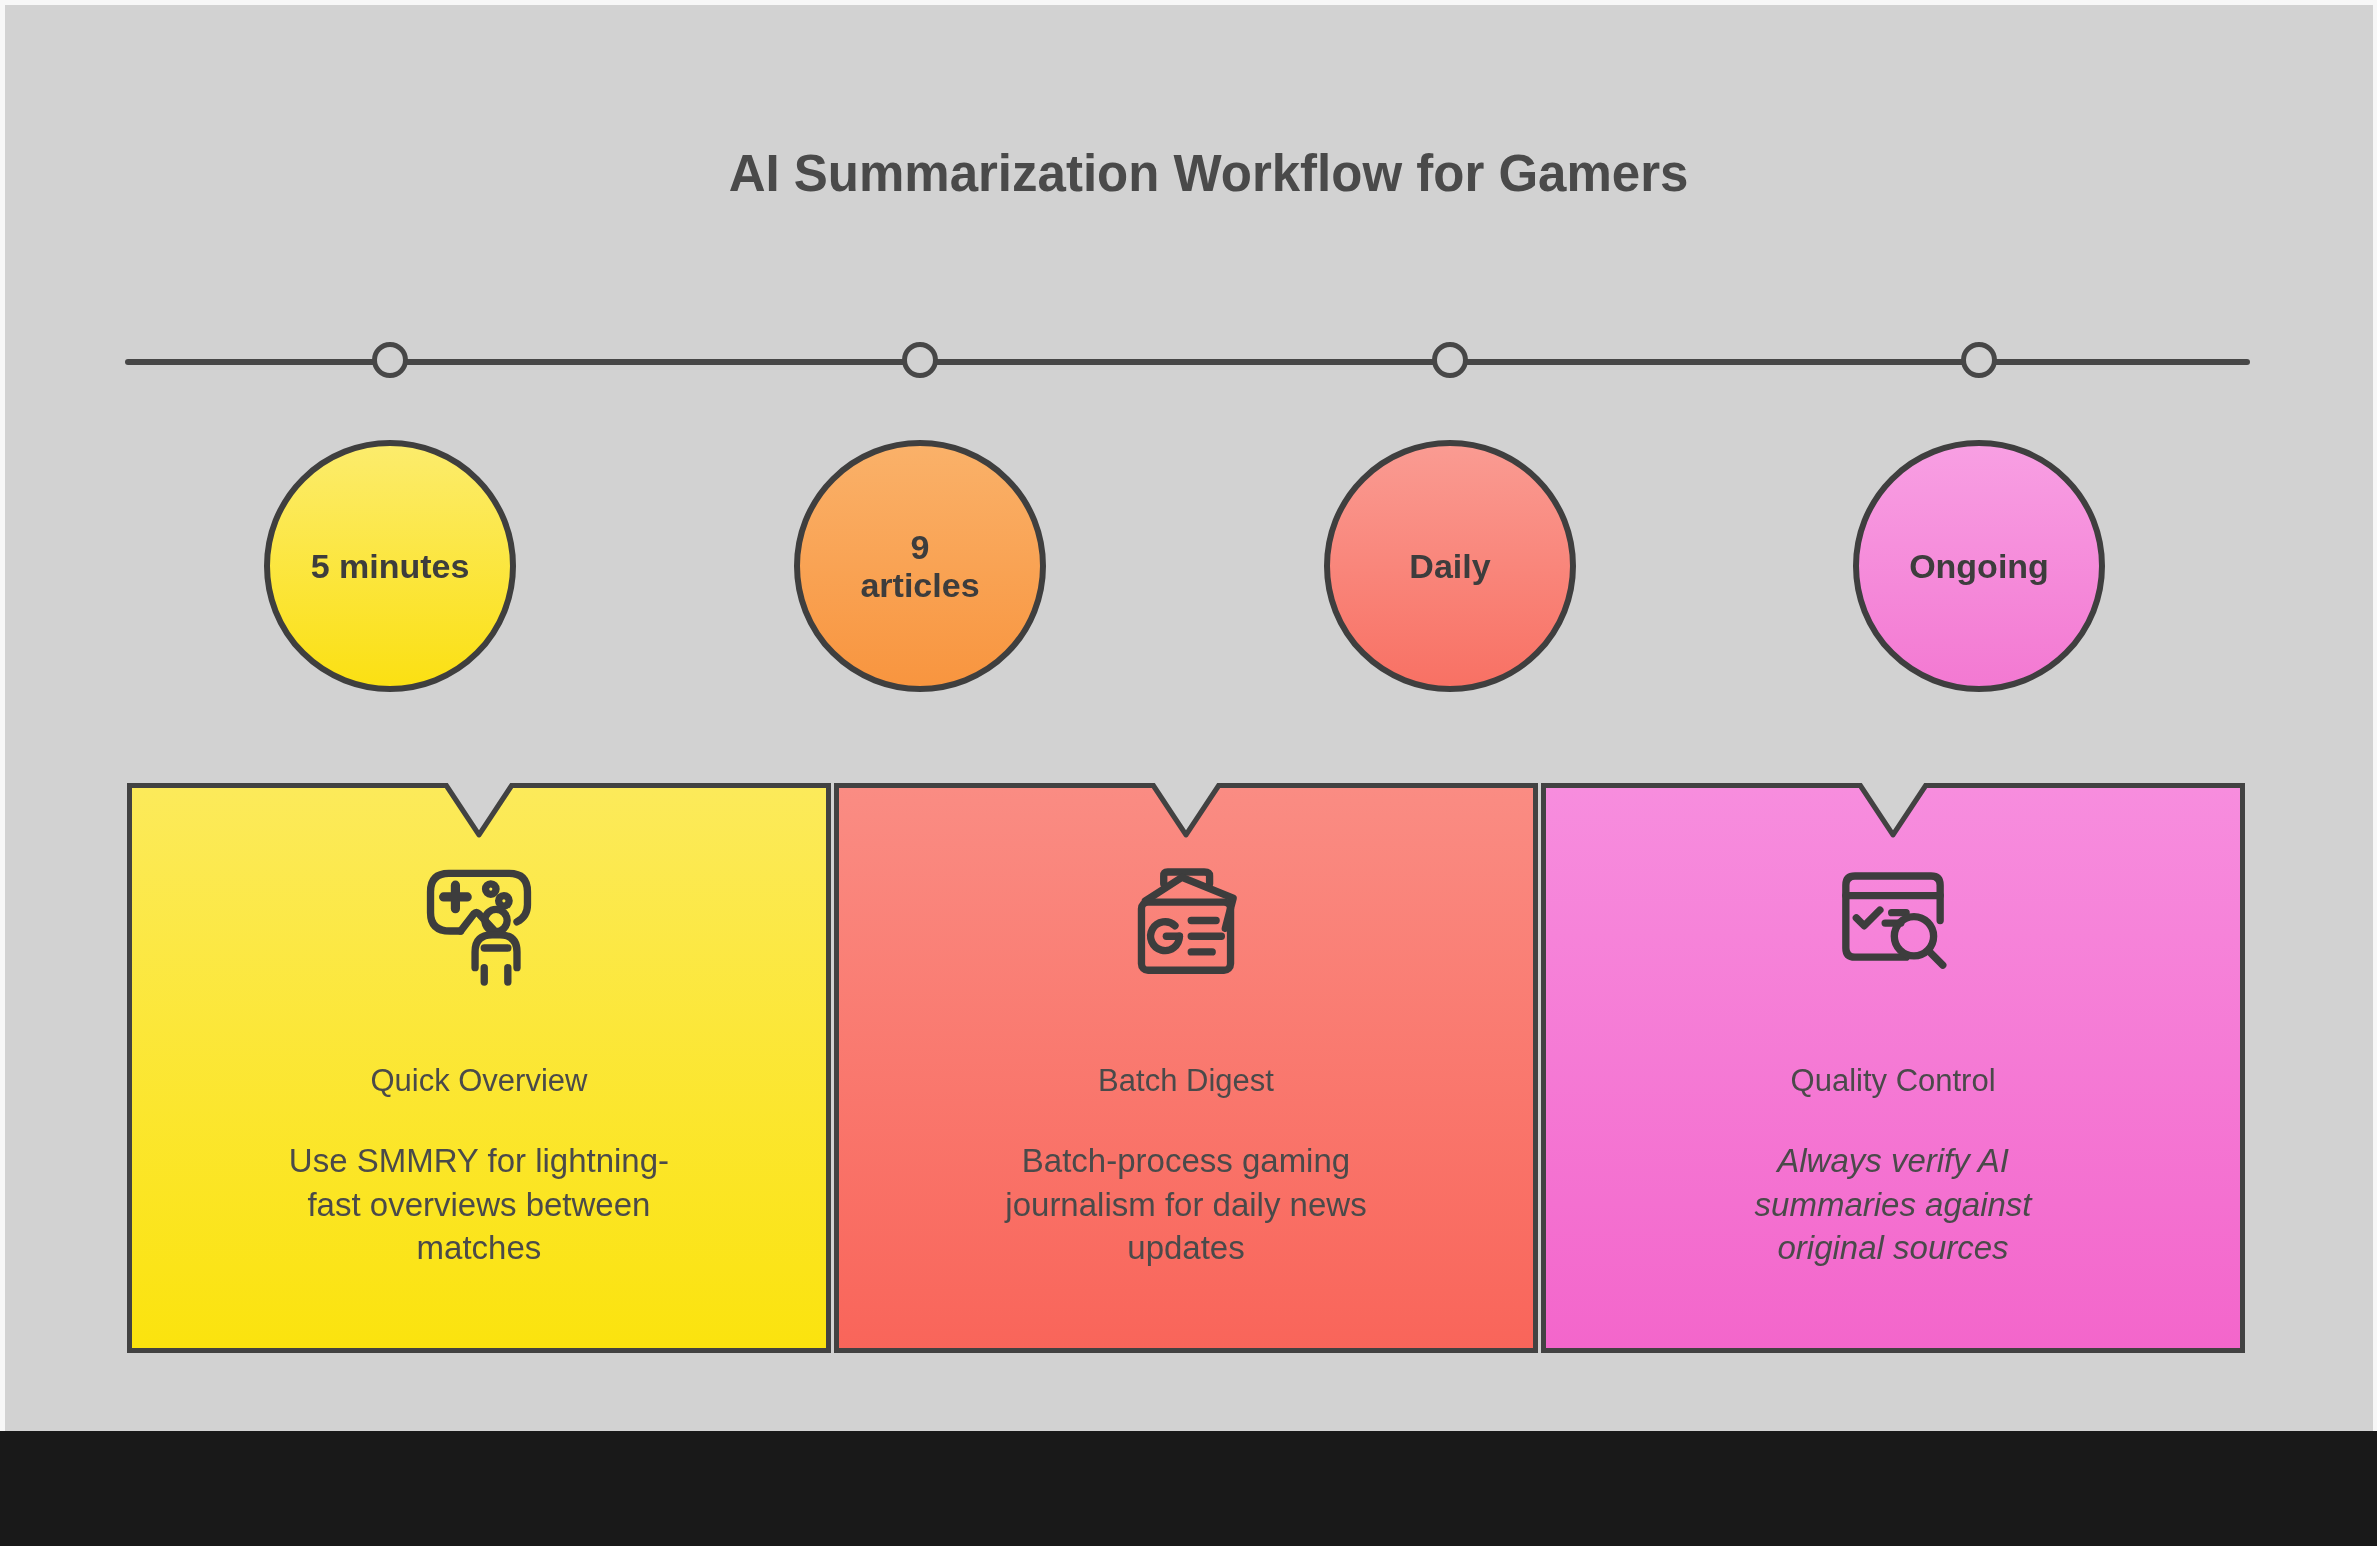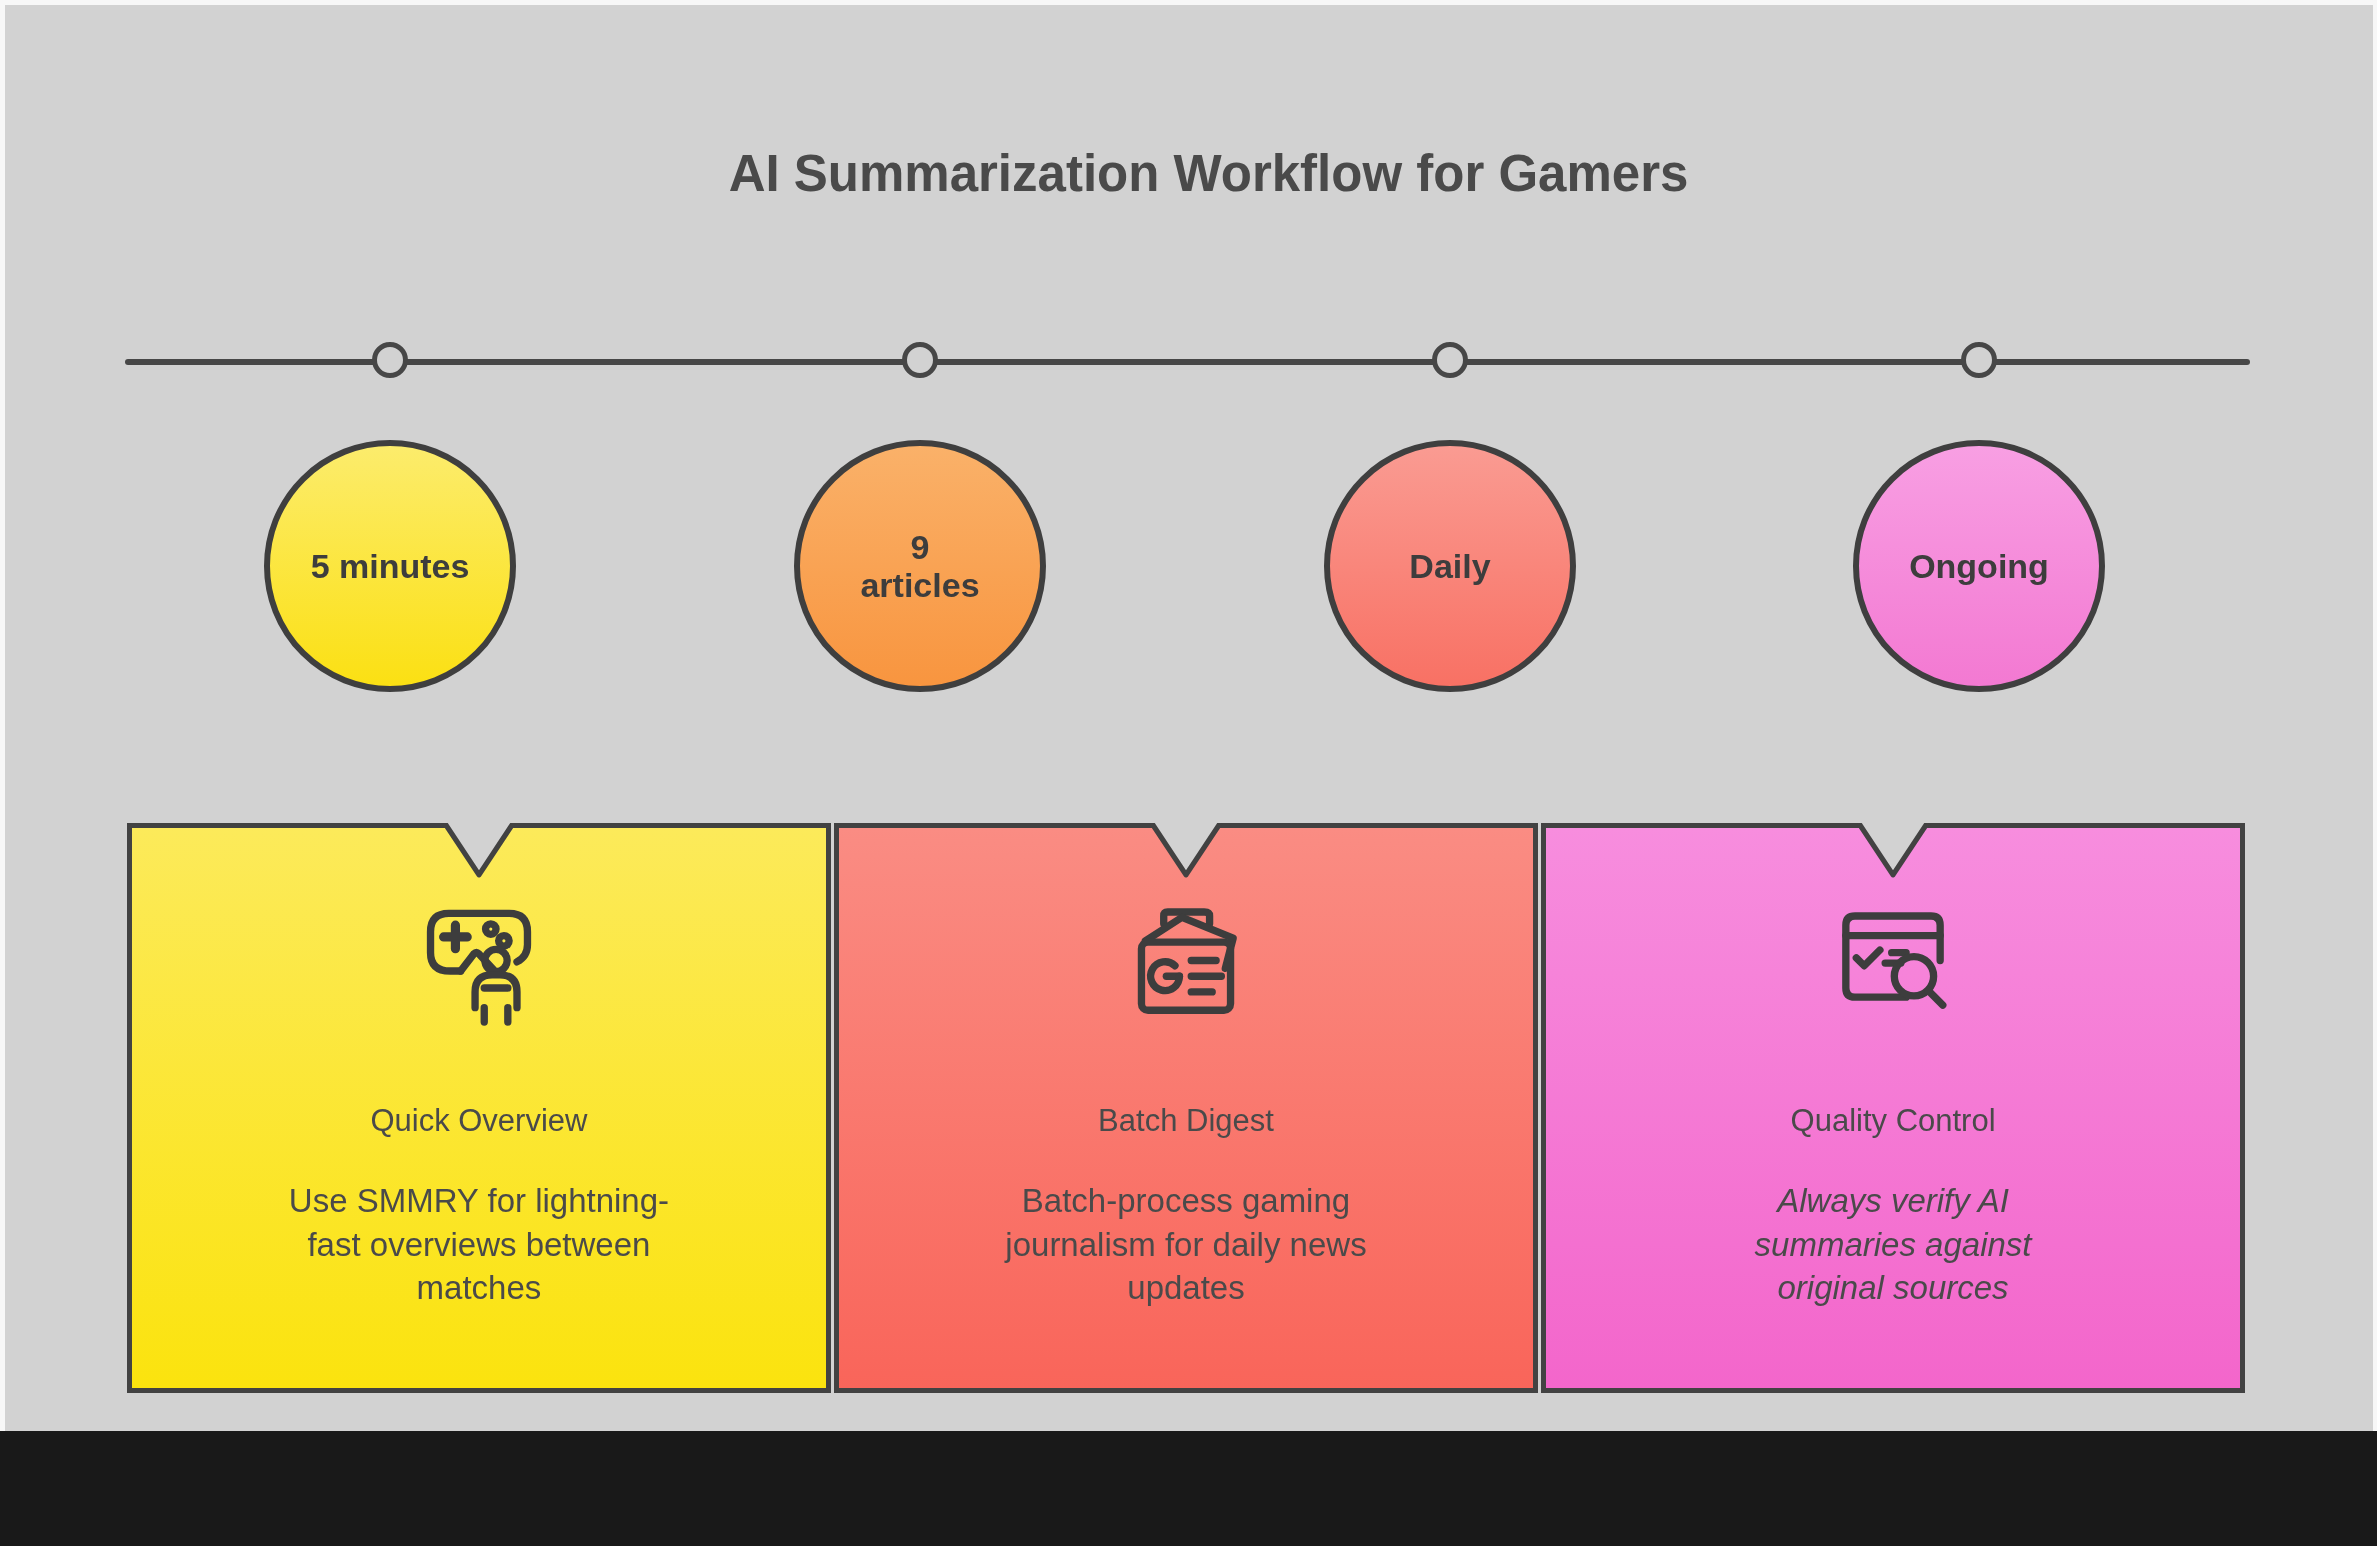--- a/index.html
+++ b/index.html
@@ -18,21 +18,21 @@
   .node-0{left:372px;} .node-1{left:902px;} .node-2{left:1432px;} .node-3{left:1961px;}
 
   .step-circle{position:absolute; width:240px; height:240px; border:6.5px solid #3f3f3f;
     border-radius:50%; top:440px; display:flex; align-items:center; justify-content:center;
     background:linear-gradient(180deg, var(--c-top,#eee), var(--c-bottom,#ccc));}
   .circle-0{left:264px;} .circle-1{left:794px;} .circle-2{left:1324px;} .circle-3{left:1853px;}
   .badge-label{font-size:34px; font-weight:bold; color:#3d3d3d; text-align:center;
     white-space:pre-line; line-height:1.12;}
 
   .cards-row{position:absolute; left:127px; top:783px; width:2118px; height:570px;
-    display:flex; gap:3.2px;margin-top:40px;}
+    display:flex; gap:3.2px;}
   .card{position:relative; flex:1 1 0; border:5.2px solid #424242; box-sizing:border-box;
     background:linear-gradient(180deg, var(--k-top,#eee), var(--k-bottom,#ccc));
     display:flex; flex-direction:column; align-items:center; padding-top:67px;}
   .notch{position:absolute; top:-5.2px; left:50%; transform:translateX(-50%);}
   .card-icon{width:138px; height:131px; flex:0 0 auto;}
   .card-icon svg{width:100%; height:100%; stroke:#3d3d3d; fill:none;
     stroke-width:5.6; stroke-linecap:round; stroke-linejoin:round;}
   .card-title{margin-top:77px; font-size:31px; color:#4a4a4a;}
   .card-body{margin-top:40px; font-size:33px; line-height:1.32; text-align:center;
     color:#4a4a4a; max-width:390px;}

